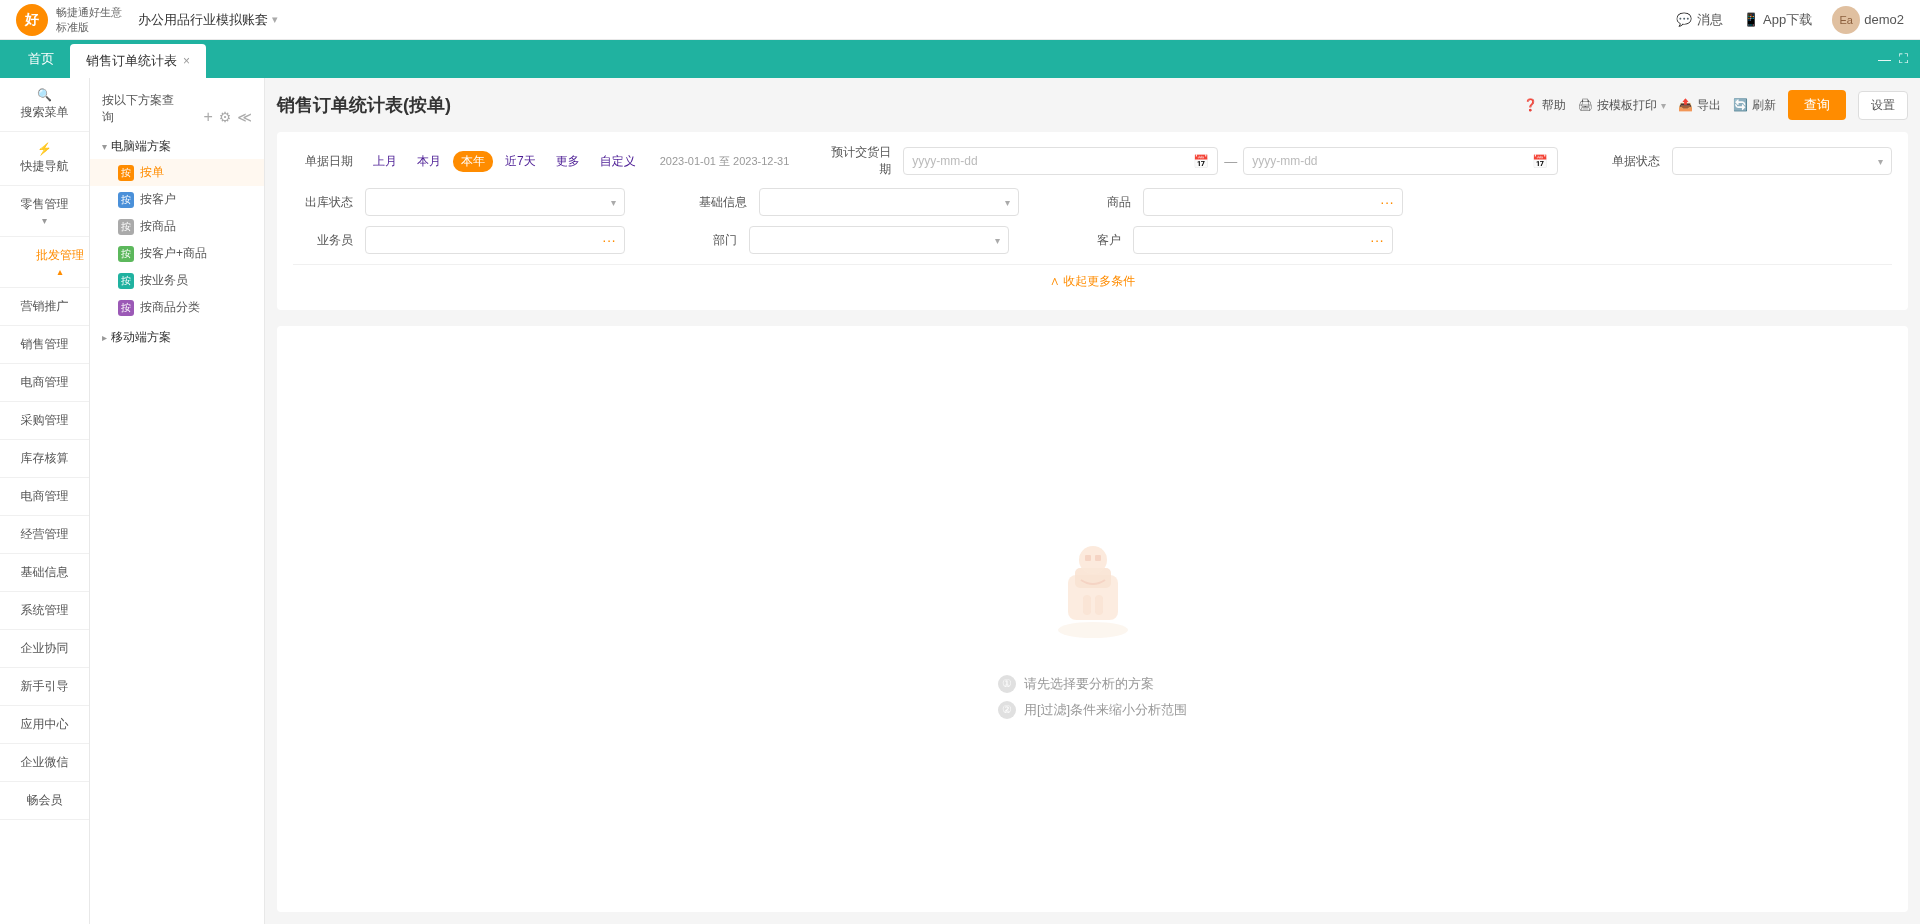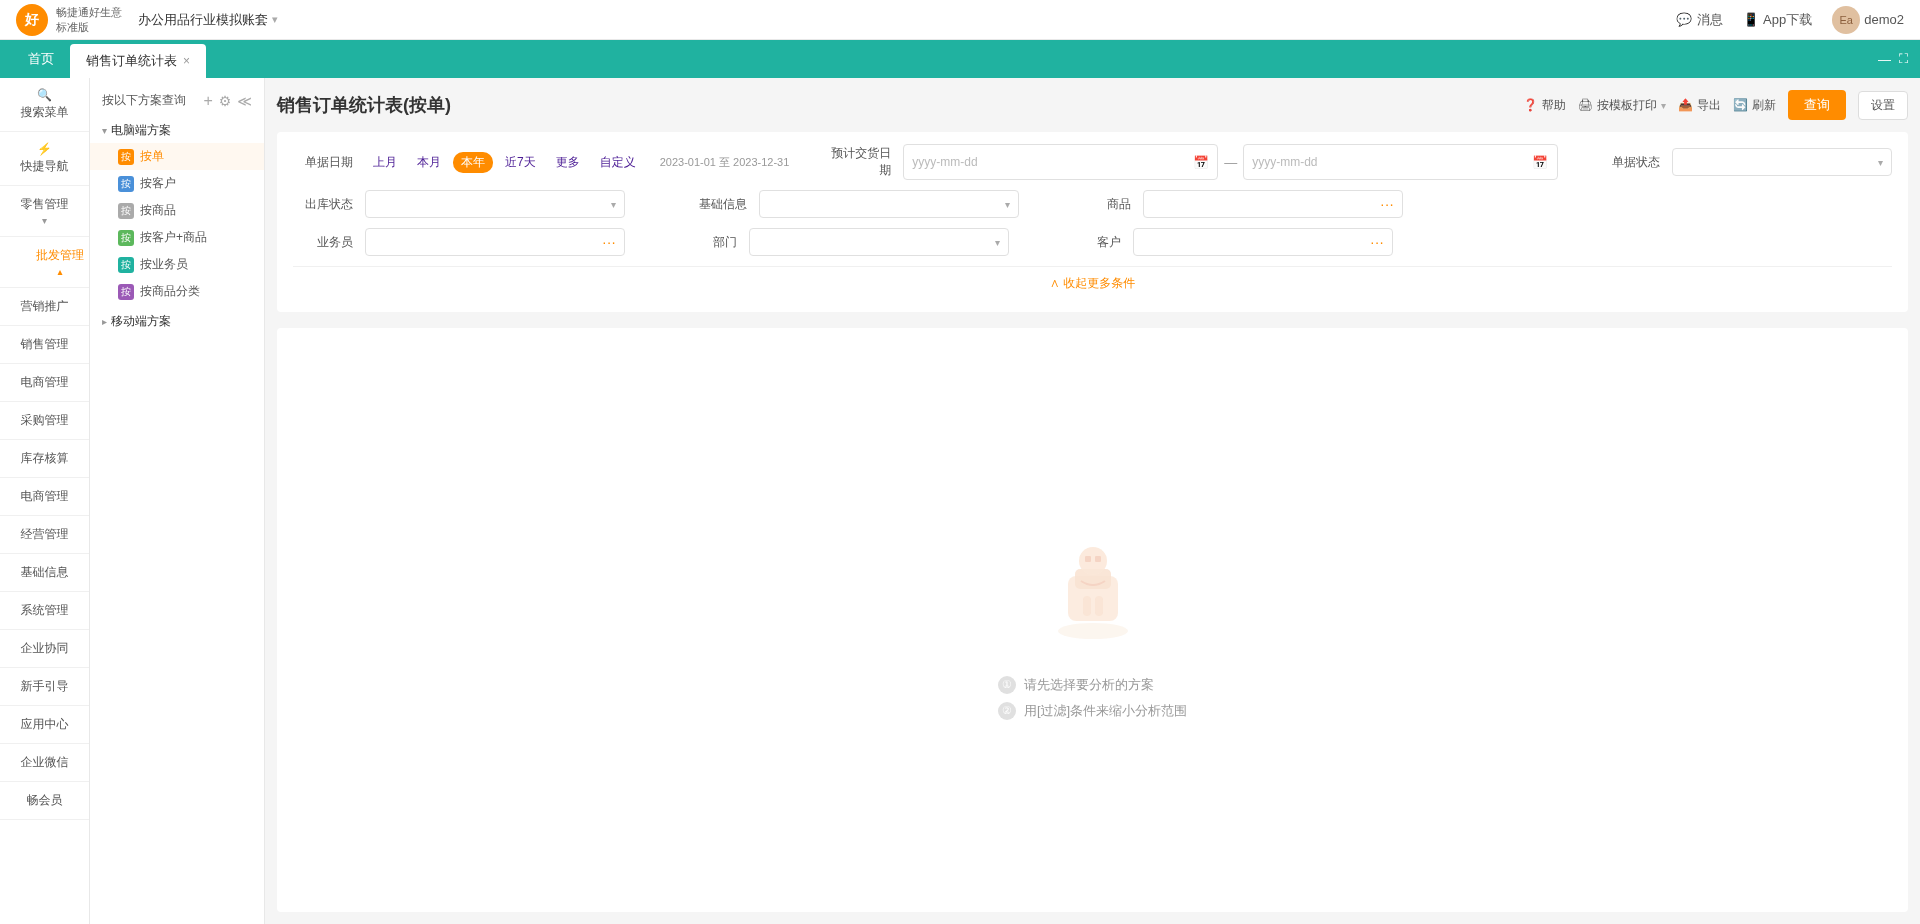--- a/index.html
+++ b/index.html
@@ -155,25 +155,25 @@
     .left-panel {
       width: 175px;
       background: #fff;
       border-right: 1px solid #e8e8e8;
       flex-shrink: 0;
       overflow-y: auto;
       padding: 8px 0;
     }
     .left-panel-header {
       display: flex;
-      align-items: flex-start;
+      align-items: flex-end;
       padding: 6px 12px;
       font-size: 12px;
       color: #555;
-      gap: 6px;
+      gap: 22px;
     }
     .left-panel-header-icons {
       display: flex;
       align-items: center;
       gap: 6px;
       margin-left: auto;
       color: #bbb;
       font-size: 14px;
     }
     .scheme-group {
@@ -346,21 +346,21 @@
     }
     .filter-select-arrow { color: #aaa; font-size: 10px; }
     .filter-date-group {
       display: flex;
       align-items: center;
       gap: 6px;
       flex: 1;
     }
     .date-input {
       flex: 1;
-      height: 36px;
+      height: 28px;
       border: 1px solid #e0e0e0;
       border-radius: 4px;
       padding: 0 8px;
       font-size: 12px;
       color: #bbb;
       background: #fff;
       display: flex;
       align-items: center;
       justify-content: space-between;
     }

